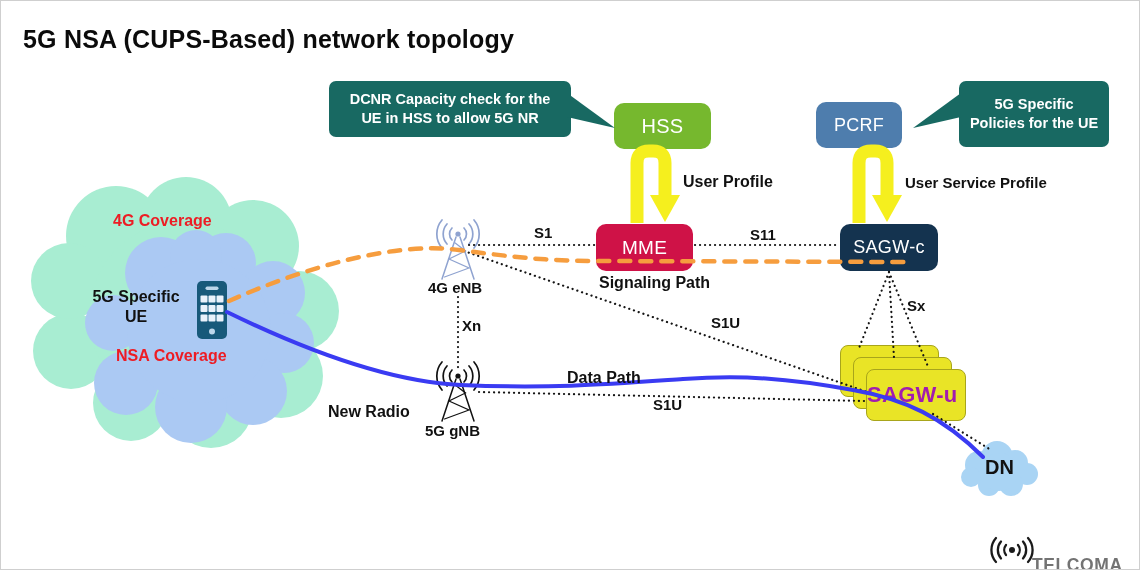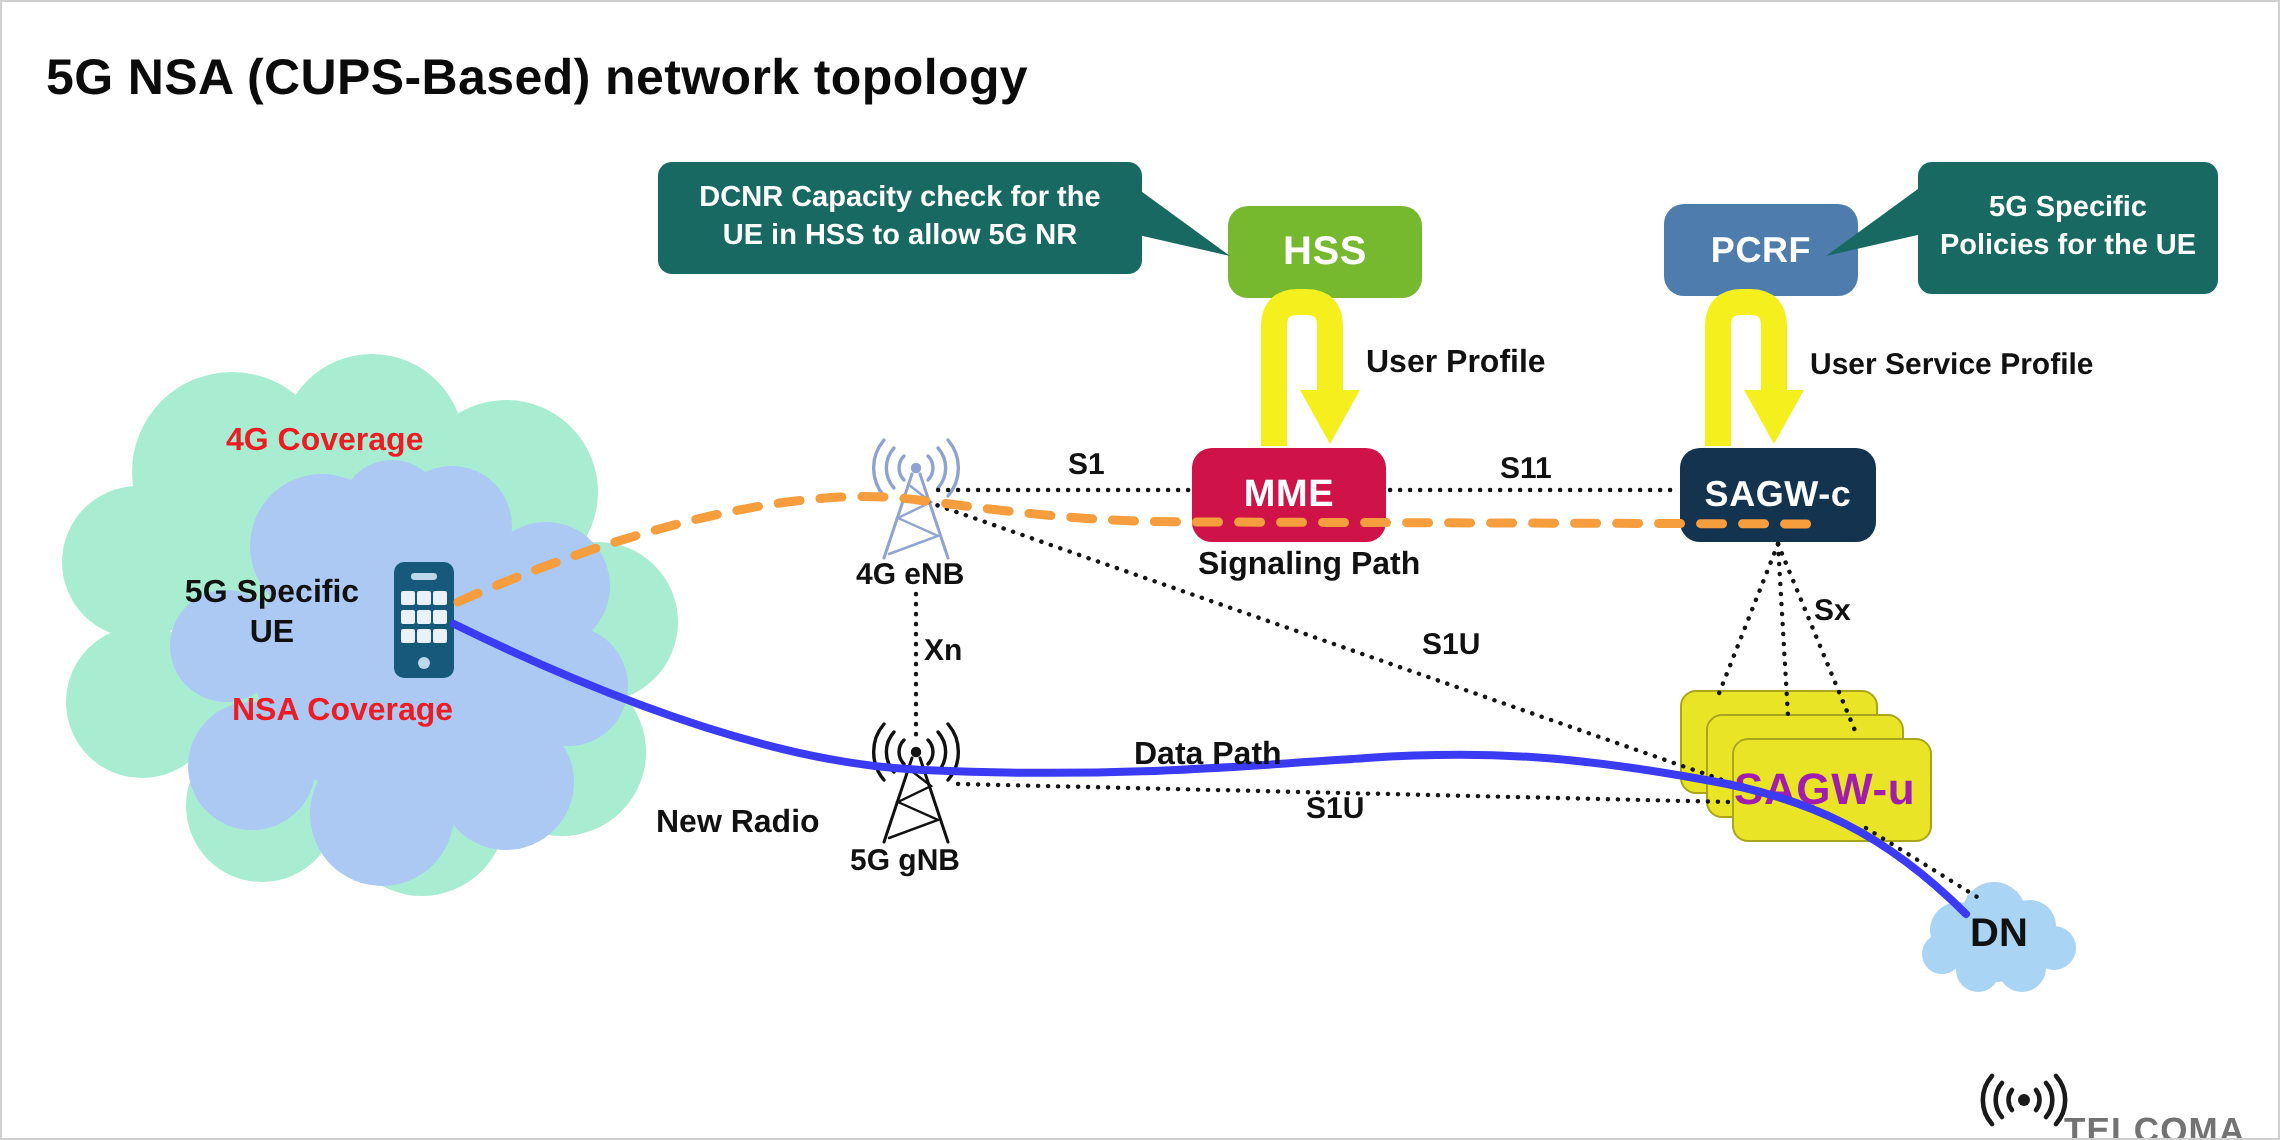--- a/index.html
+++ b/index.html
@@ -4,24 +4,24 @@
 <style>
   html,body{margin:0;padding:0;background:#fff;}
   .canvas{
     position:relative;width:1140px;height:570px;background:#ffffff;
     border:1px solid #cfcfcf;box-sizing:border-box;overflow:hidden;
     font-family:"Liberation Sans",sans-serif;
   }
   .layer-svg{position:absolute;left:0;top:0;z-index:2;pointer-events:none;}
   .node{
     position:absolute;z-index:1;display:flex;align-items:center;justify-content:center;
-    color:#fff;font-weight:700;border-radius:10px;letter-spacing:.3px;
+    color:#fff;font-weight:400;border-radius:10px;letter-spacing:.3px;
   }
   .node-hss{left:613px;top:102px;width:97px;height:46px;background:#76b82e;font-size:20px;}
-  .node-pcrf{left:815px;top:101px;width:97px;height:46px;background:#4e7dad;font-size:18px;margin-left:16px;}
+  .node-pcrf{left:815px;top:101px;width:86px;height:46px;background:#4e7dad;font-size:18px;}
   .node-mme{left:595px;top:223px;width:97px;height:47px;background:#cf1247;font-size:19px;}
   .node-sagwc{left:839px;top:223px;width:98px;height:47px;background:#14334f;font-size:18px;}
   .sagwu-box{
     position:absolute;z-index:1;background:#e9e426;border:1.5px solid #a8a51b;border-radius:8px;
   }
   .sagwu-back{left:839px;top:344px;width:97px;height:50px;}
   .sagwu-mid{left:852px;top:356px;width:97px;height:50px;}
   .sagwu-front{
     left:865px;top:368px;width:98px;height:50px;display:flex;align-items:center;justify-content:flex-start;
     color:#a21caf;font-weight:700;font-size:22px;letter-spacing:.3px;

